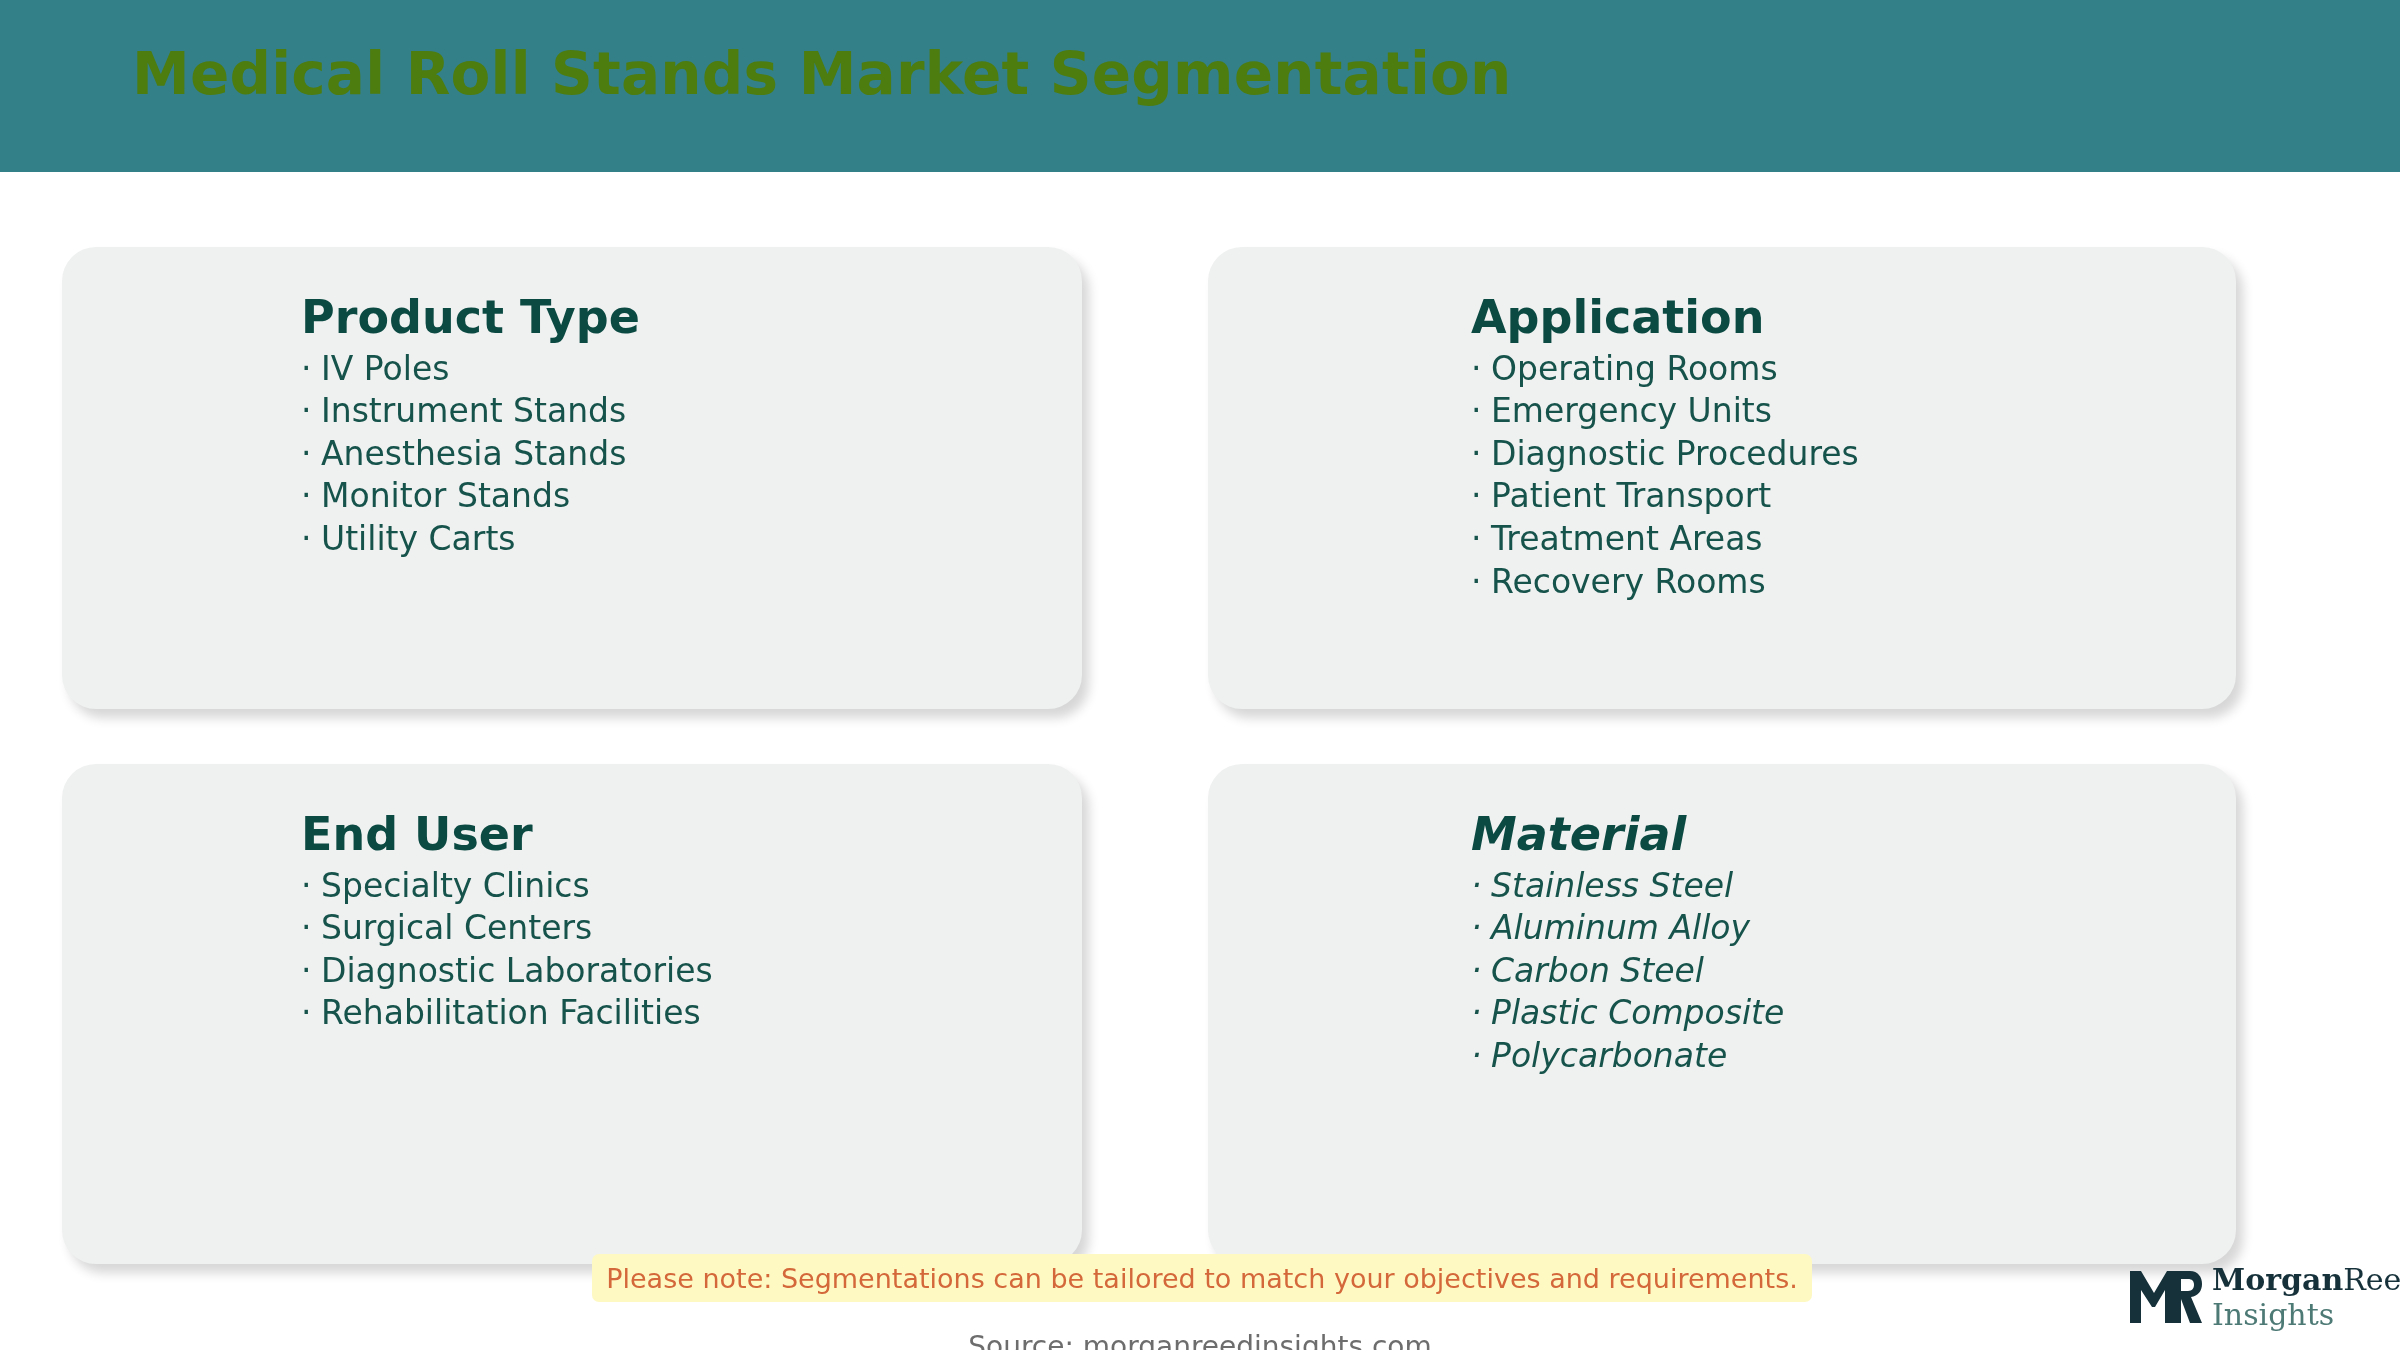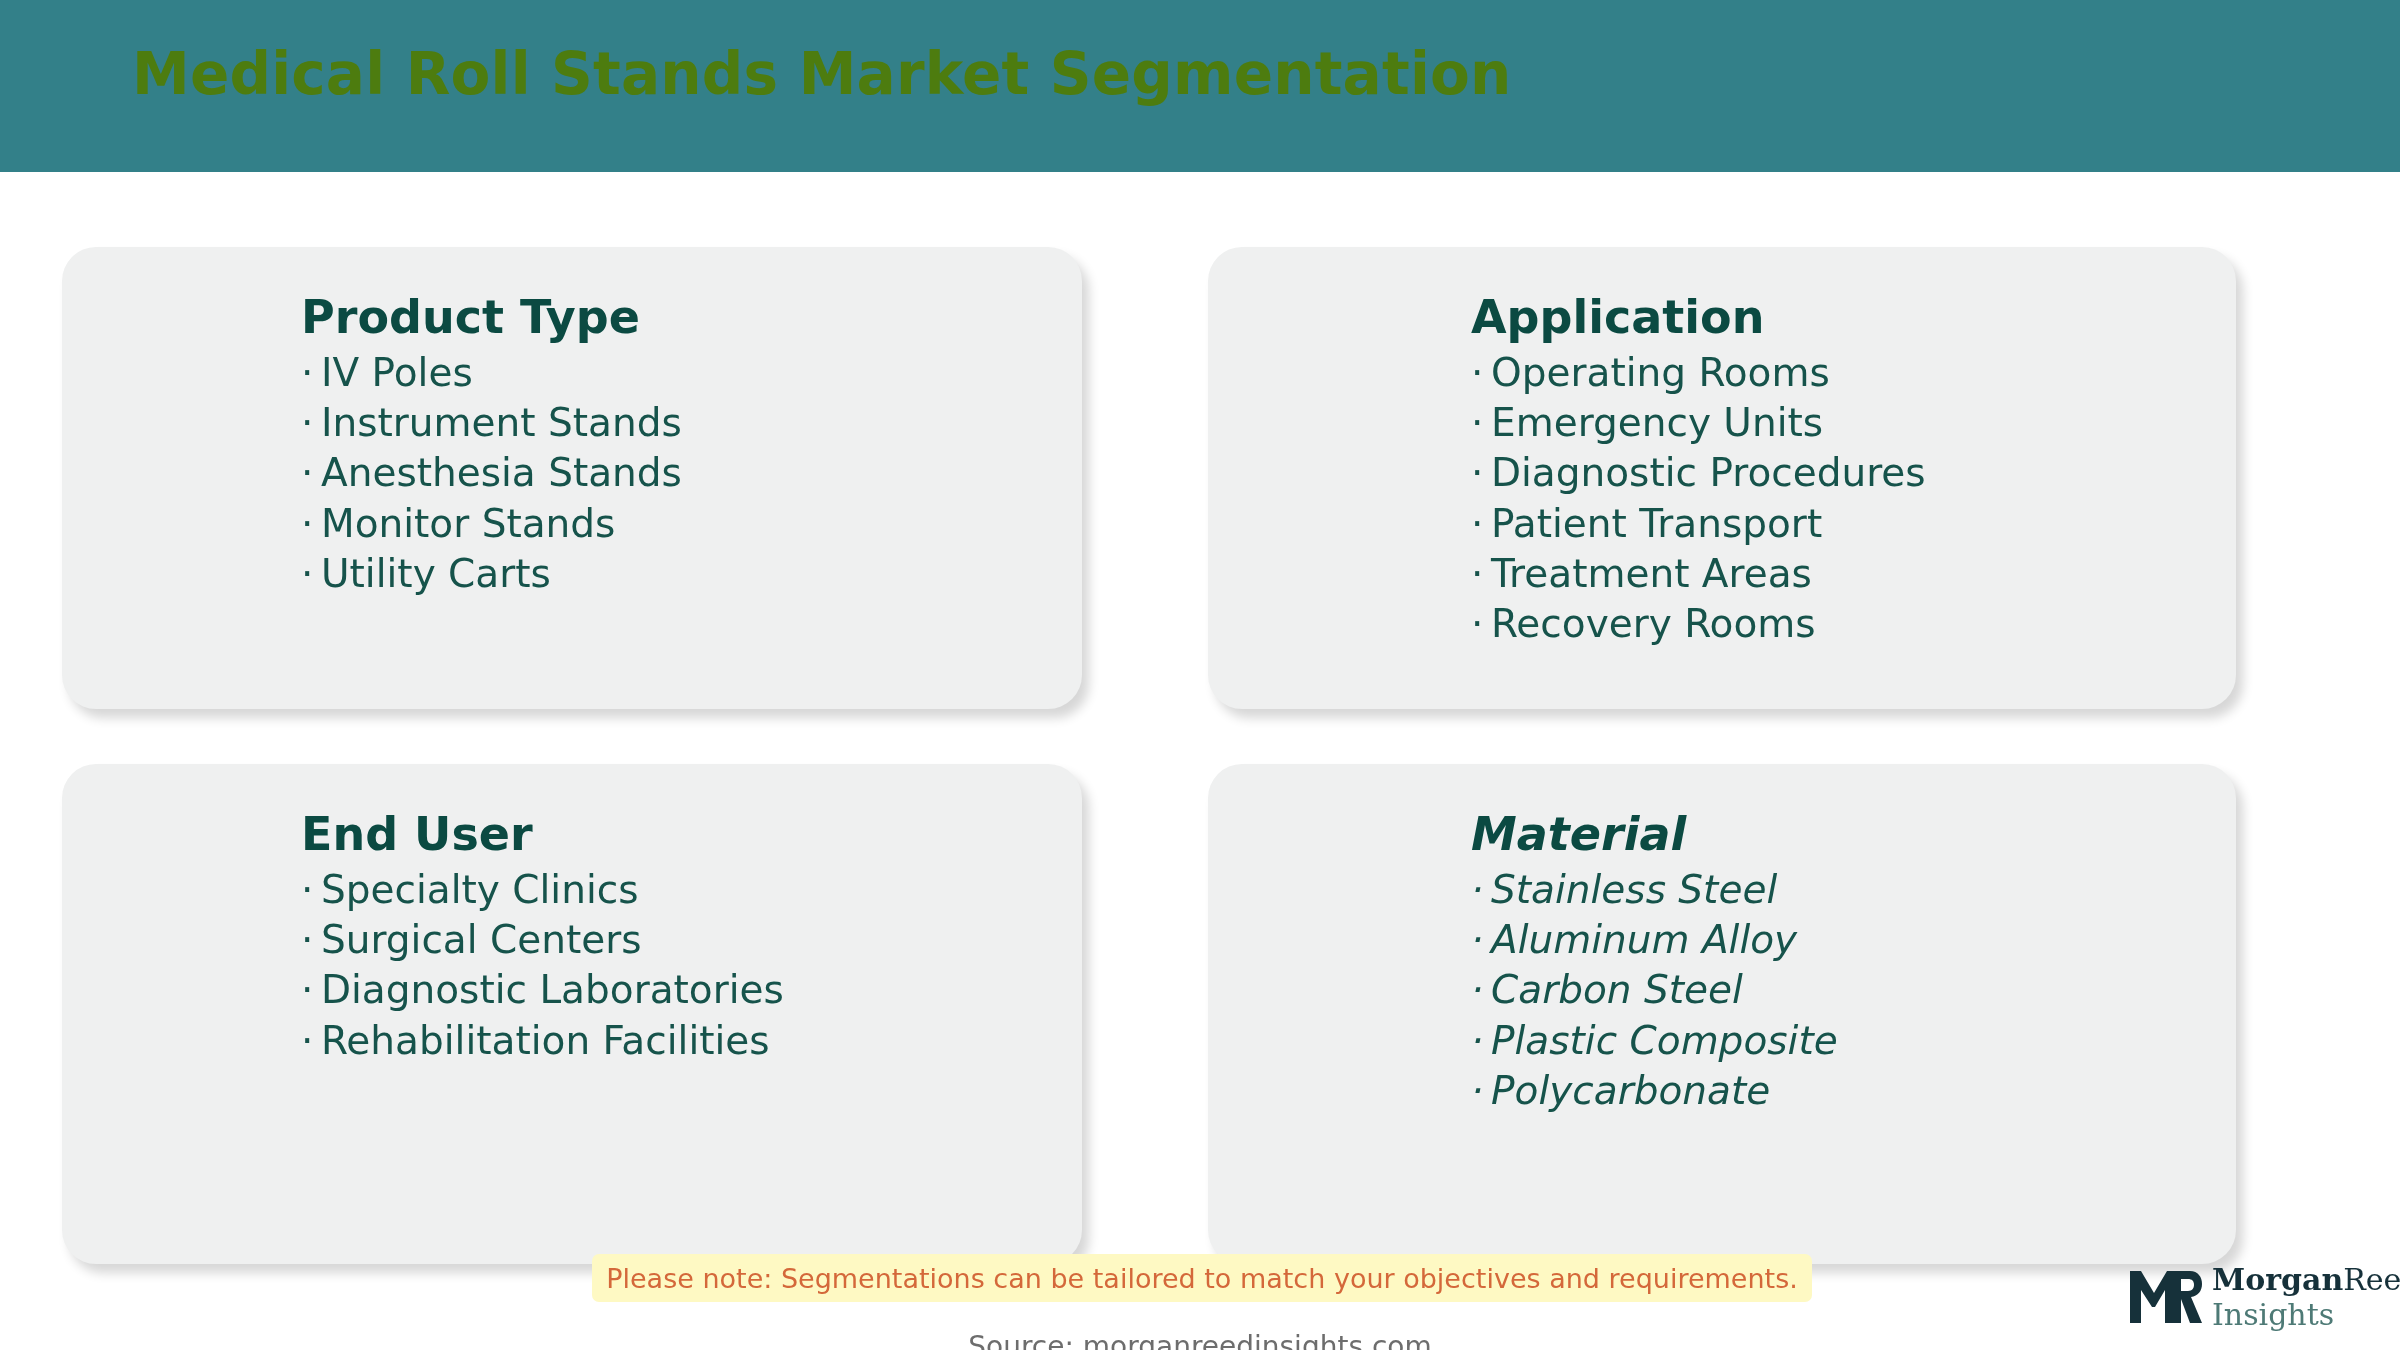--- a/index.html
+++ b/index.html
@@ -73,21 +73,21 @@
     line-height: 1.06;
     margin: 0 0 6px 0;
     white-space: nowrap;
   }
   .card-list {
     list-style: none;
     margin: 0;
     padding: 0;
   }
   .card-list li {
-    font-size: 39px;
+    font-size: 33px;
     color: #16534b;
     line-height: 1.29;
     white-space: nowrap;
   }
   .bullet {
     display: inline-block;
     width: 20px;
     color: #16534b;
   }
 

